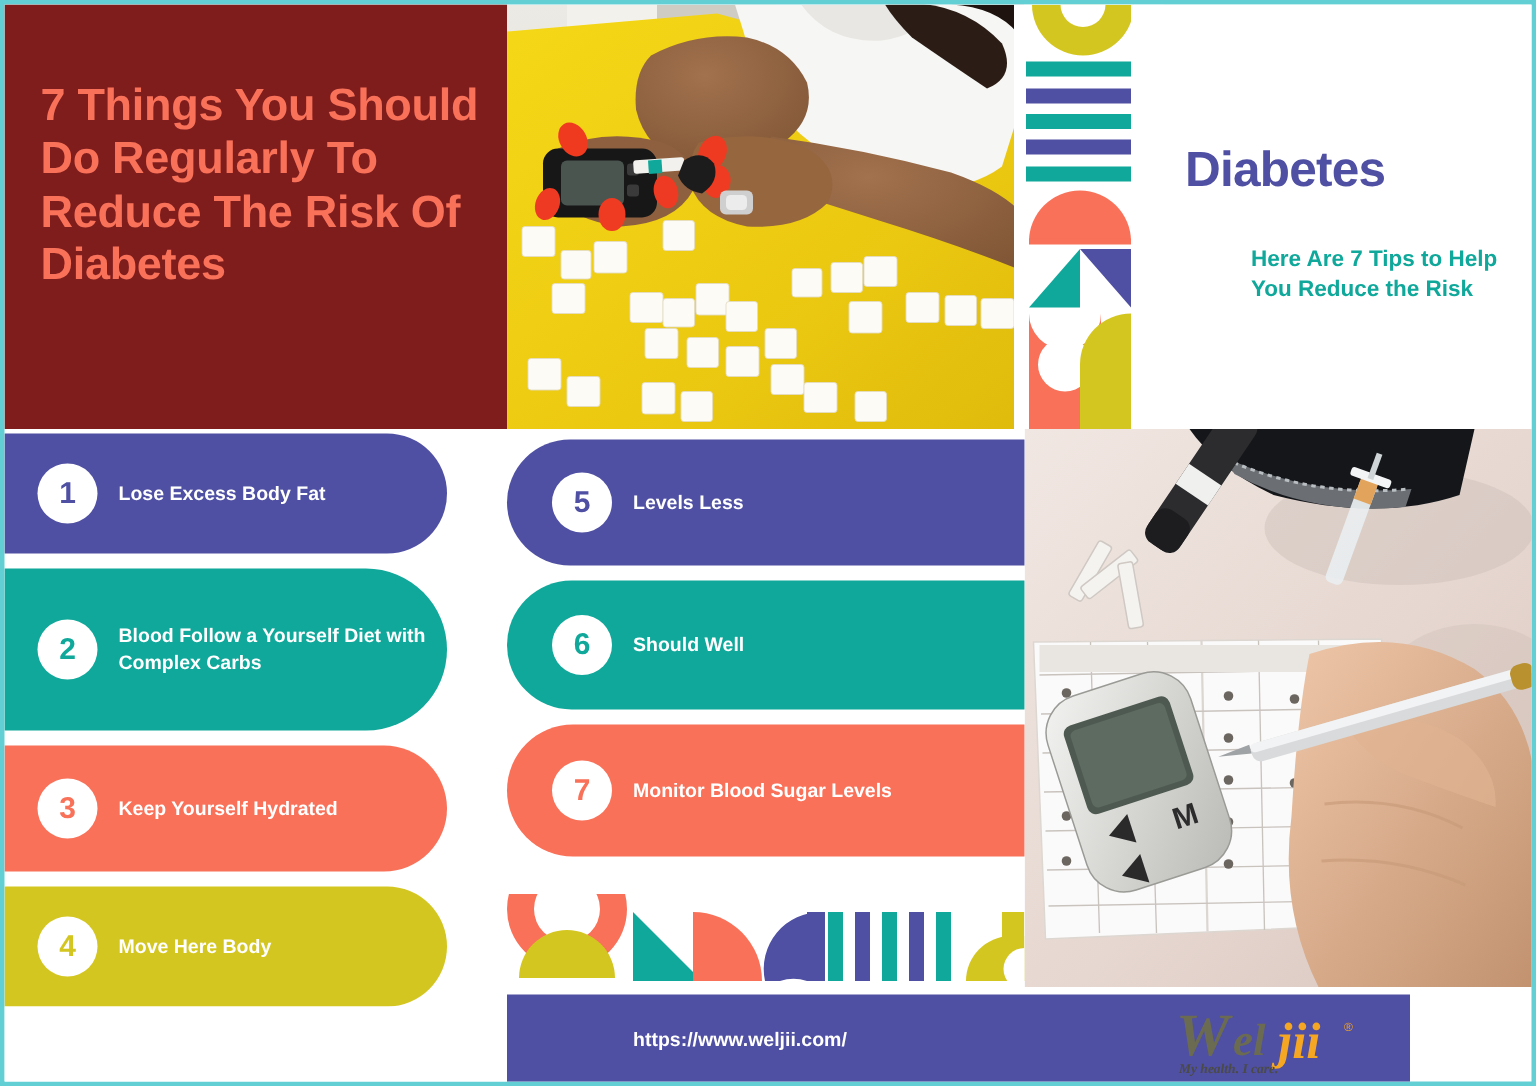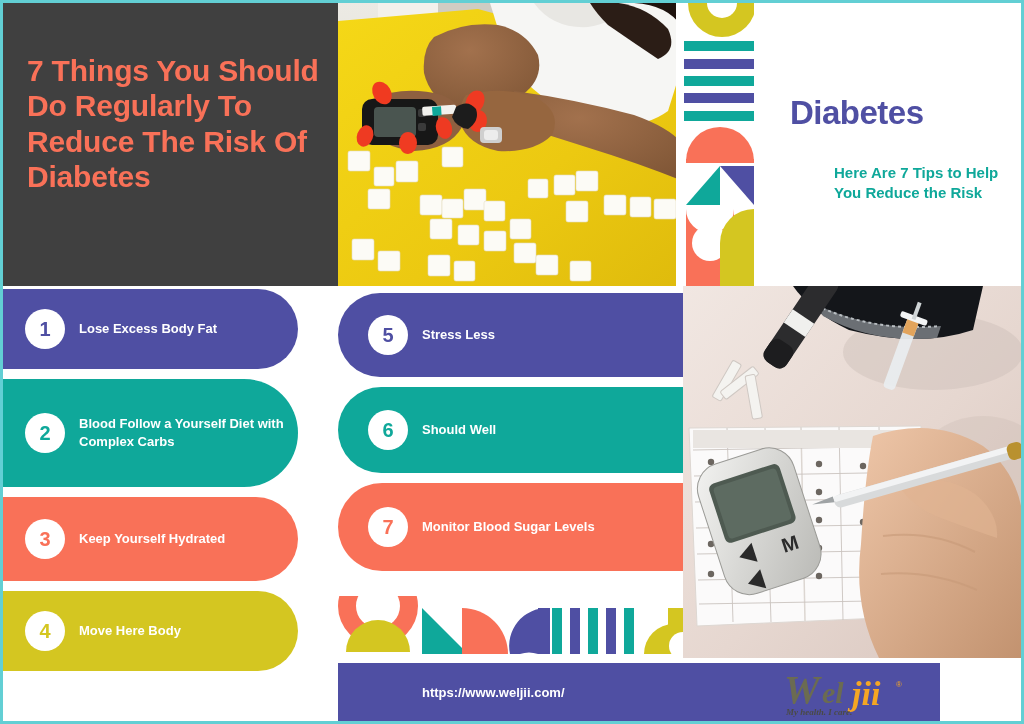--- a/index.html
+++ b/index.html
@@ -1,21 +1,21 @@
 <!DOCTYPE html>
 <html><head>
 <meta charset="utf-8">
 <style>
   html,body{margin:0;padding:0;background:#ffffff;}
   body{font-family:"Liberation Sans", sans-serif;}
   #page{position:relative;width:1024px;height:724px;overflow:hidden;background:#ffffff;
         box-sizing:border-box;border:3px solid #62cfd4;}
 
   
-  .top-left{position:absolute;left:0;top:0;width:335px;height:283px;background:#404040;}
+  .top-left{position:absolute;left:0;top:0;width:335px;height:283px;background:#7f1d1d;}
   .main-title{position:absolute;left:24px;top:50px;width:300px;color:#f97158;
               font-size:30px;line-height:1.18;font-weight:bold;letter-spacing:-0.2px;}
 
   .top-photo{position:absolute;left:335px;top:0;width:345px;height:283px;overflow:hidden;}
   .top-photo svg{display:block;width:100%;height:100%;}
 
   .geo-strip{position:absolute;left:673px;top:0;width:100px;height:283px;background:#fff;overflow:hidden;}
   .geo-strip svg{display:block;width:100%;height:100%;}
 
   .top-right{position:absolute;left:773px;top:0;width:248px;height:283px;background:#fff;}
@@ -220,21 +220,21 @@
     <div class="num">
         <span>4</span>
       </div>
     <div class="txt">Move Here Body</div>
   </div>
 
   <div class="pill pill-m" id="p5">
     <div class="num">
         <span>5</span>
       </div>
-    <div class="txt">Stress Less</div>
+    <div class="txt">Levels Less</div>
   </div>
   <div class="pill pill-m" id="p6">
     <div class="num">
         <span>6</span>
       </div>
     <div class="txt">Should Well</div>
   </div>
   <div class="pill pill-m" id="p7">
     <div class="num">
         <span>7</span>

